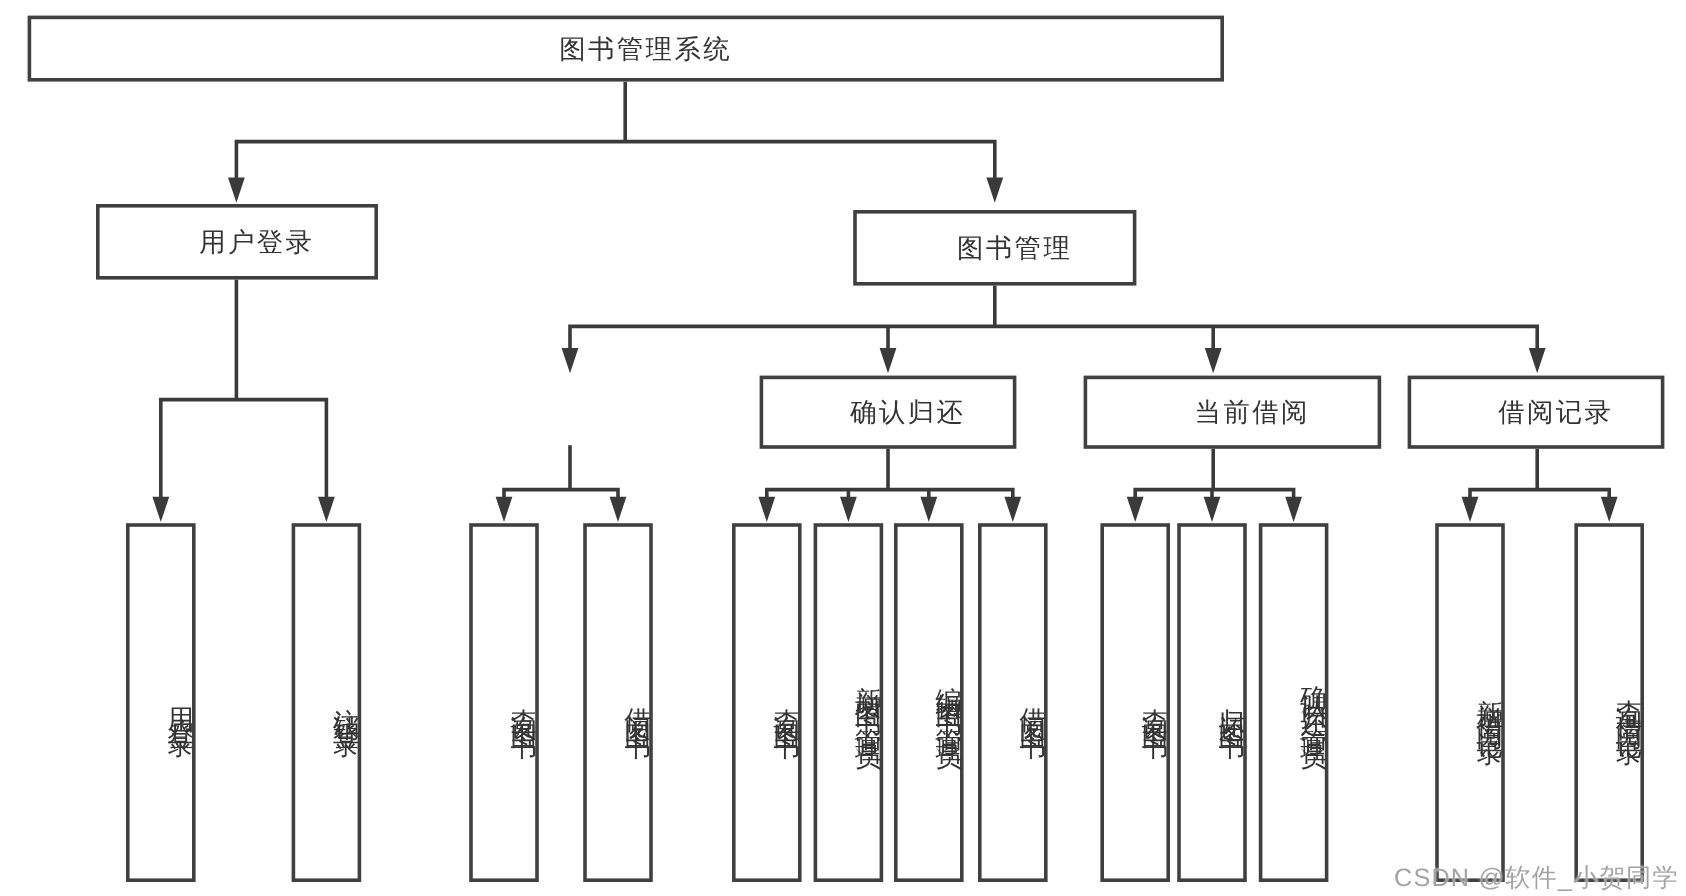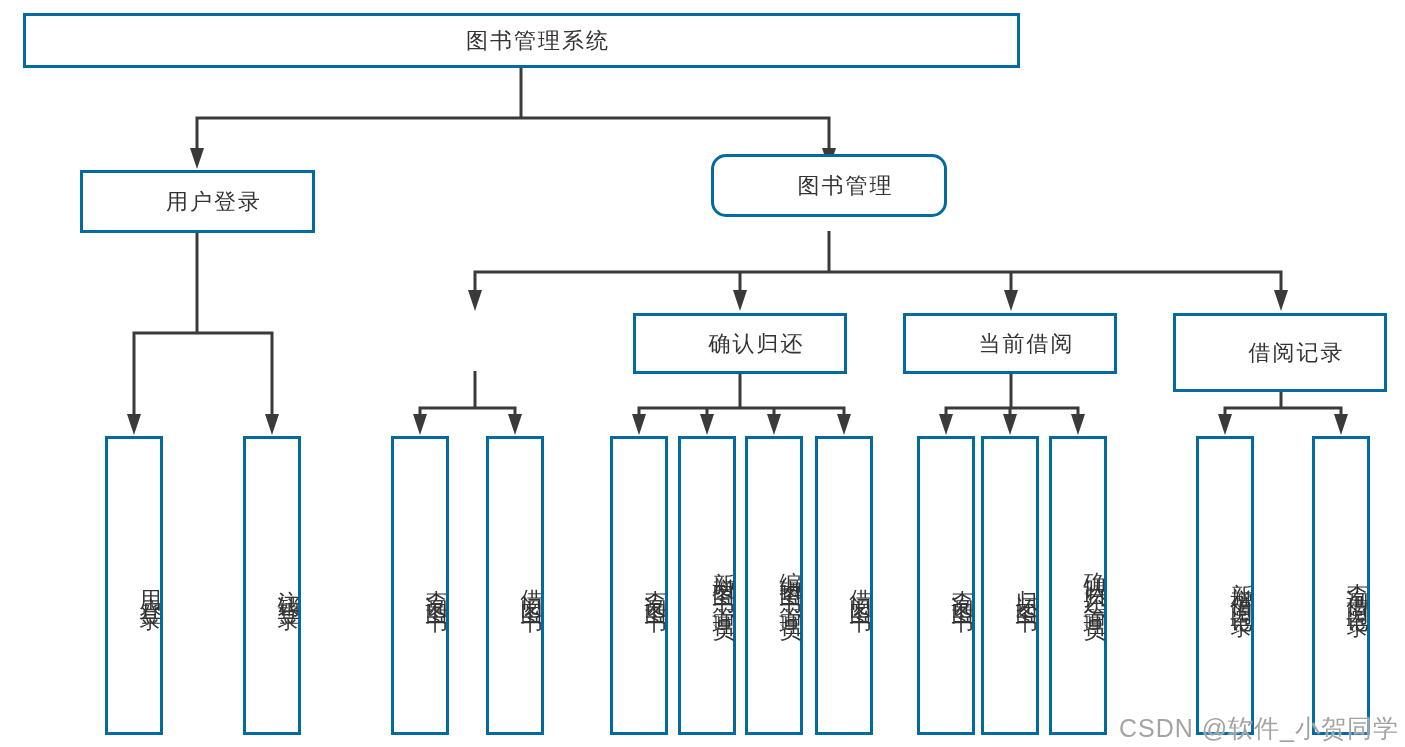--- a/index.html
+++ b/index.html
@@ -14,21 +14,21 @@
   }
   .wires {
     position: absolute;
     left: 0; top: 0;
     z-index: 0;
   }
   .node {
     position: absolute;
     box-sizing: border-box;
     background: #ffffff;
-    border: 3px solid #0369a1;
+    border: 3px solid #404040;
     display: flex;
     align-items: center;
     justify-content: center;
     z-index: 1;
     padding-left: 33px;
   }
   .node.h span {
     font-size: 22px;
     letter-spacing: 2px;
     white-space: nowrap;
@@ -44,21 +44,21 @@
     font-size: 22px;
     line-height: 1;
     letter-spacing: 7px;
     white-space: nowrap;
   }
   .watermark {
     position: absolute;
     right: 6px;
     bottom: 2px;
     z-index: 2;
-    font-size: 25px;
+    font-size: 21px;
     letter-spacing: 1px;
     color: rgba(158, 158, 158, 0.95);
     text-shadow: 0 0 2px #ffffff;
     white-space: nowrap;
   }
 </style>
 </head>
 <body>
 
 <div class="canvas">
@@ -115,31 +115,31 @@
     </g>
   </svg>
 
   <div class="node h" style="left:23px; top:13px; width:997px; height:55px;">
     <span>图书管理系统</span>
   </div>
 
   <div class="node h" style="left:80px; top:170px; width:235px; height:63px;">
     <span>用户登录</span>
   </div>
-  <div class="node h" style="left:711px; top:154px; width:236px; height:63px;border-radius:15px;">
+  <div class="node h" style="left:711px; top:175px; width:236px; height:63px;">
     <span>图书管理</span>
   </div>
 
   <div class="node h" style="left:633px; top:313px; width:214px; height:61px;">
     <span>确认归还</span>
   </div>
-  <div class="node h" style="left:903px; top:313px; width:214px; height:61px;">
+  <div class="node h" style="left:903px; top:313px; width:248px; height:61px;">
     <span>当前借阅</span>
   </div>
-  <div class="node h" style="left:1173px; top:313px; width:214px; height:79px;">
+  <div class="node h" style="left:1173px; top:313px; width:214px; height:61px;">
     <span>借阅记录</span>
   </div>
 
   <div class="node v" style="left:105px;">
     <span>用户登录</span>
   </div>
   <div class="node v" style="left:243px;">
     <span>注销登录</span>
   </div>
 

